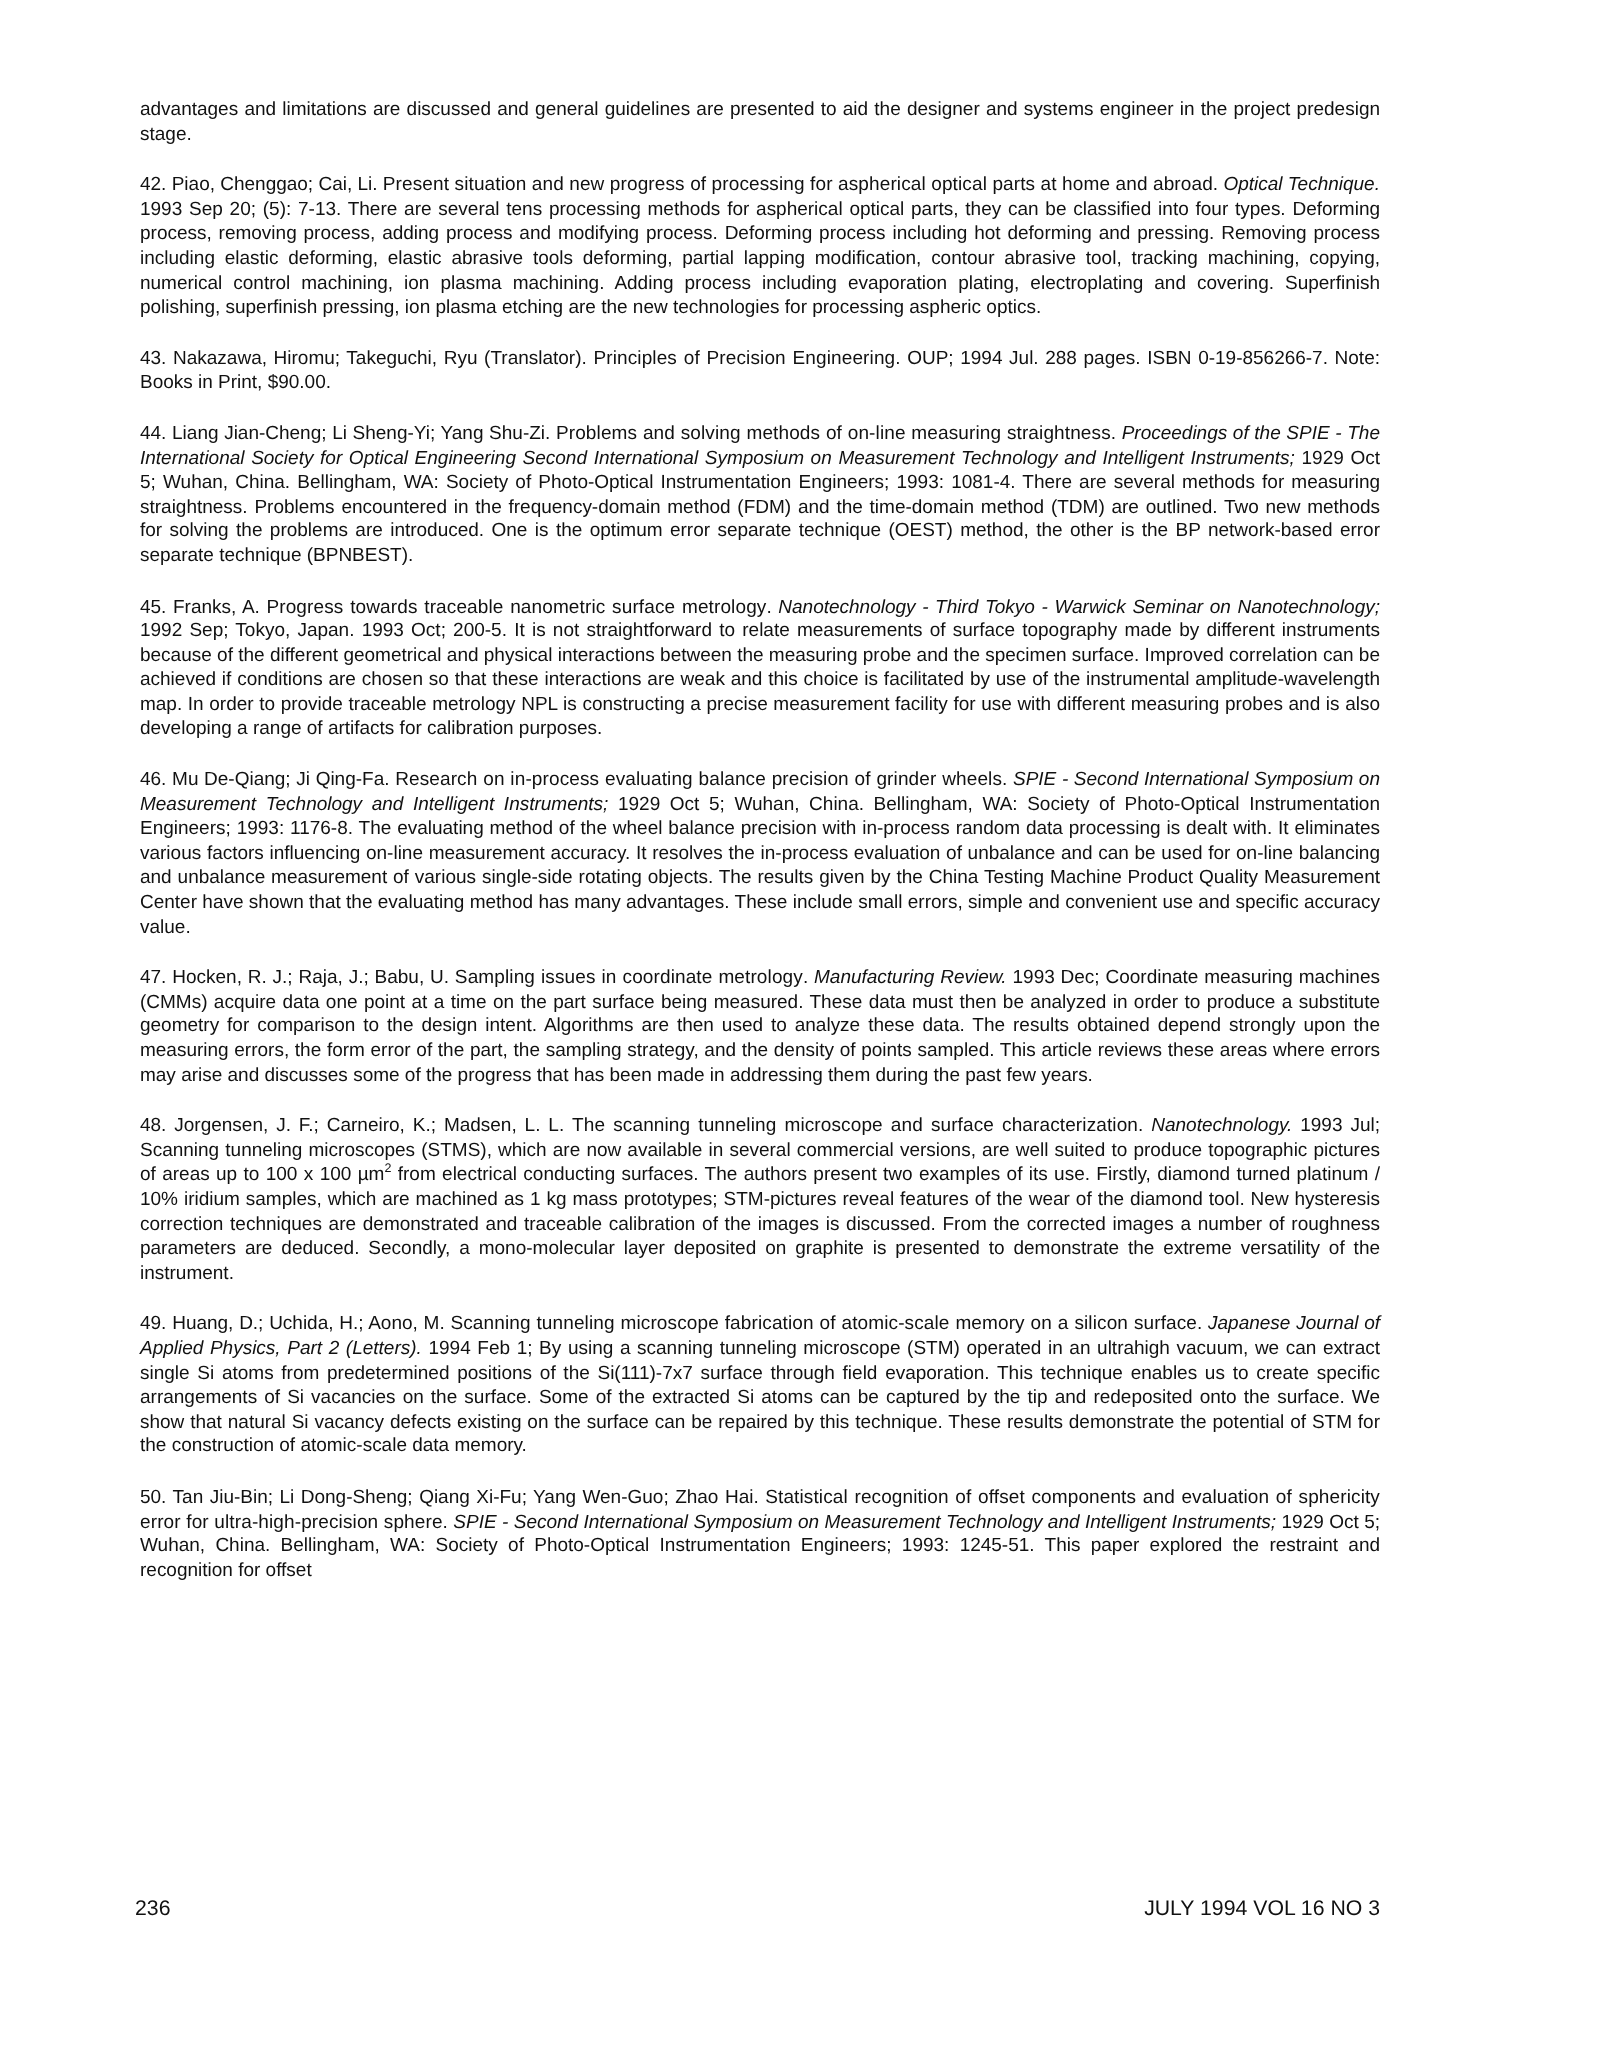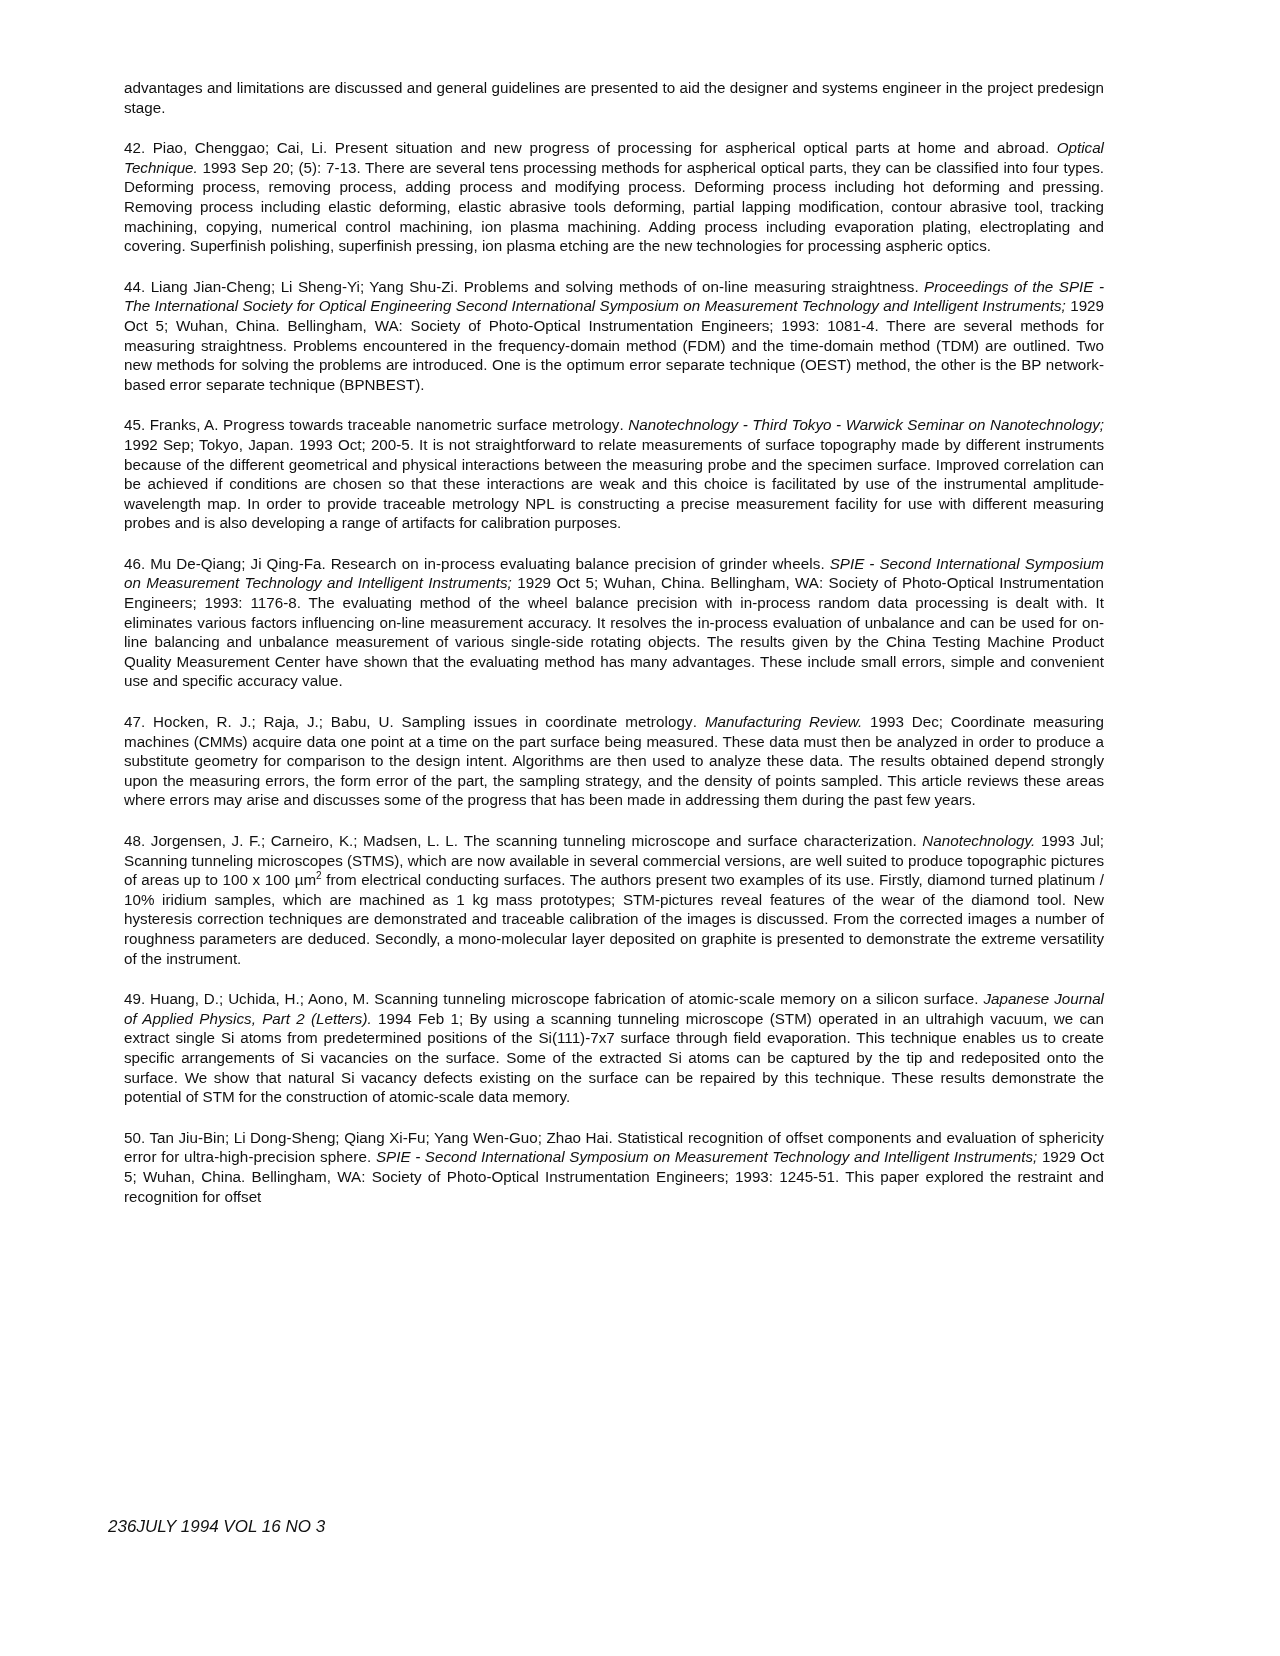--- a/index.html
+++ b/index.html
@@ -4,36 +4,37 @@
 <style>
   html, body { margin: 0; padding: 0; background: #ffffff; }
   body {
     width: 1280px; height: 1656px; position: relative; overflow: hidden;
     font-family: "Liberation Sans", sans-serif; color: #111111;
   }
   .page {
     position: absolute; left: 108px; top: 78px; width: 996px;
     font-size: 15.2px; line-height: 19.6px; text-align: justify;
   }
-  .entry { margin: 0 0 21px 16px; }
+  .entry { margin: 0 0 21px 4px; }
   .entry b { font-weight: normal; letter-spacing: 0.1px; }
   .entry i { font-style: italic; }
   .footer {
     position: absolute; left: 108px; top: 1517px; width: 996px;
-    font-size: 17px; display: flex; justify-content: flex-start; font-style: italic;
+    font-size: 17px; display: flex; justify-content: space-between;
   }
   sup { font-size: 10px; line-height: 0; }
 </style>
 </head>
 <body>
 
 <div class="page">
   <p class="entry">advantages and limitations are discussed and general guidelines are presented to aid the designer and systems engineer in the project predesign stage.</p>
   <div id="entries">
       <p class="entry"><span>42.</span> <span>Piao, Chenggao; Cai, Li.</span> <b>Present situation and new progress of processing for aspherical optical parts at home and abroad</b>. <i>Optical Technique.</i> <span>1993 Sep 20; (5): 7-13. There are several tens processing methods for aspherical optical parts, they can be classified into four types. Deforming process, removing process, adding process and modifying process. Deforming process including hot deforming and pressing. Removing process including elastic deforming, elastic abrasive tools deforming, partial lapping modification, contour abrasive tool, tracking machining, copying, numerical control machining, ion plasma machining. Adding process including evaporation plating, electroplating and covering. Superfinish polishing, superfinish pressing, ion plasma etching are the new technologies for processing aspheric optics.</span></p>
+      <p class="entry"><span>43.</span> <span>Nakazawa, Hiromu; Takeguchi, Ryu (Translator).</span> <b>Principles of Precision Engineering</b>. <span>OUP; 1994 Jul. 288 pages. ISBN 0-19-856266-7. Note: Books in Print, $90.00.</span></p>
       <p class="entry"><span>44.</span> <span>Liang Jian-Cheng; Li Sheng-Yi; Yang Shu-Zi.</span> <b>Problems and solving methods of on-line measuring straightness</b>. <i>Proceedings of the SPIE - The International Society for Optical Engineering Second International Symposium on Measurement Technology and Intelligent Instruments;</i> <span>1929 Oct 5; Wuhan, China. Bellingham, WA: Society of Photo-Optical Instrumentation Engineers; 1993: 1081-4. There are several methods for measuring straightness. Problems encountered in the frequency-domain method (FDM) and the time-domain method (TDM) are outlined. Two new methods for solving the problems are introduced. One is the optimum error separate technique (OEST) method, the other is the BP network-based error separate technique (BPNBEST).</span></p>
       <p class="entry"><span>45.</span> <span>Franks, A.</span> <b>Progress towards traceable nanometric surface metrology</b>. <i>Nanotechnology - Third Tokyo - Warwick Seminar on Nanotechnology;</i> <span>1992 Sep; Tokyo, Japan. 1993 Oct; 200-5. It is not straightforward to relate measurements of surface topography made by different instruments because of the different geometrical and physical interactions between the measuring probe and the specimen surface. Improved correlation can be achieved if conditions are chosen so that these interactions are weak and this choice is facilitated by use of the instrumental amplitude-wavelength map. In order to provide traceable metrology NPL is constructing a precise measurement facility for use with different measuring probes and is also developing a range of artifacts for calibration purposes.</span></p>
       <p class="entry"><span>46.</span> <span>Mu De-Qiang; Ji Qing-Fa.</span> <b>Research on in-process evaluating balance precision of grinder wheels</b>. <i>SPIE - Second International Symposium on Measurement Technology and Intelligent Instruments;</i> <span>1929 Oct 5; Wuhan, China. Bellingham, WA: Society of Photo-Optical Instrumentation Engineers; 1993: 1176-8. The evaluating method of the wheel balance precision with in-process random data processing is dealt with. It eliminates various factors influencing on-line measurement accuracy. It resolves the in-process evaluation of unbalance and can be used for on-line balancing and unbalance measurement of various single-side rotating objects. The results given by the China Testing Machine Product Quality Measurement Center have shown that the evaluating method has many advantages. These include small errors, simple and convenient use and specific accuracy value.</span></p>
       <p class="entry"><span>47.</span> <span>Hocken, R. J.; Raja, J.; Babu, U.</span> <b>Sampling issues in coordinate metrology</b>. <i>Manufacturing Review.</i> <span>1993 Dec; Coordinate measuring machines (CMMs) acquire data one point at a time on the part surface being measured. These data must then be analyzed in order to produce a substitute geometry for comparison to the design intent. Algorithms are then used to analyze these data. The results obtained depend strongly upon the measuring errors, the form error of the part, the sampling strategy, and the density of points sampled. This article reviews these areas where errors may arise and discusses some of the progress that has been made in addressing them during the past few years.</span></p>
       <p class="entry"><span>48.</span> <span>Jorgensen, J. F.; Carneiro, K.; Madsen, L. L.</span> <b>The scanning tunneling microscope and surface characterization</b>. <i>Nanotechnology.</i> <span>1993 Jul; Scanning tunneling microscopes (STMS), which are now available in several commercial versions, are well suited to produce topographic pictures of areas up to 100 x 100 µm</span><sup>2</sup><span> from electrical conducting surfaces. The authors present two examples of its use. Firstly, diamond turned platinum / 10% iridium samples, which are machined as 1 kg mass prototypes; STM-pictures reveal features of the wear of the diamond tool. New hysteresis correction techniques are demonstrated and traceable calibration of the images is discussed. From the corrected images a number of roughness parameters are deduced. Secondly, a mono-molecular layer deposited on graphite is presented to demonstrate the extreme versatility of the instrument.</span></p>
       <p class="entry"><span>49.</span> <span>Huang, D.; Uchida, H.; Aono, M.</span> <b>Scanning tunneling microscope fabrication of atomic-scale memory on a silicon surface</b>. <i>Japanese Journal of Applied Physics, Part 2 (Letters).</i> <span>1994 Feb 1; By using a scanning tunneling microscope (STM) operated in an ultrahigh vacuum, we can extract single Si atoms from predetermined positions of the Si(111)-7x7 surface through field evaporation. This technique enables us to create specific arrangements of Si vacancies on the surface. Some of the extracted Si atoms can be captured by the tip and redeposited onto the surface. We show that natural Si vacancy defects existing on the surface can be repaired by this technique. These results demonstrate the potential of STM for the construction of atomic-scale data memory.</span></p>
       <p class="entry"><span>50.</span> <span>Tan Jiu-Bin; Li Dong-Sheng; Qiang Xi-Fu; Yang Wen-Guo; Zhao Hai.</span> <b>Statistical recognition of offset components and evaluation of sphericity error for ultra-high-precision sphere</b>. <i>SPIE - Second International Symposium on Measurement Technology and Intelligent Instruments;</i> <span>1929 Oct 5; Wuhan, China. Bellingham, WA: Society of Photo-Optical Instrumentation Engineers; 1993: 1245-51. This paper explored the restraint and recognition for offset</span></p>
     </div>
 </div>
 

